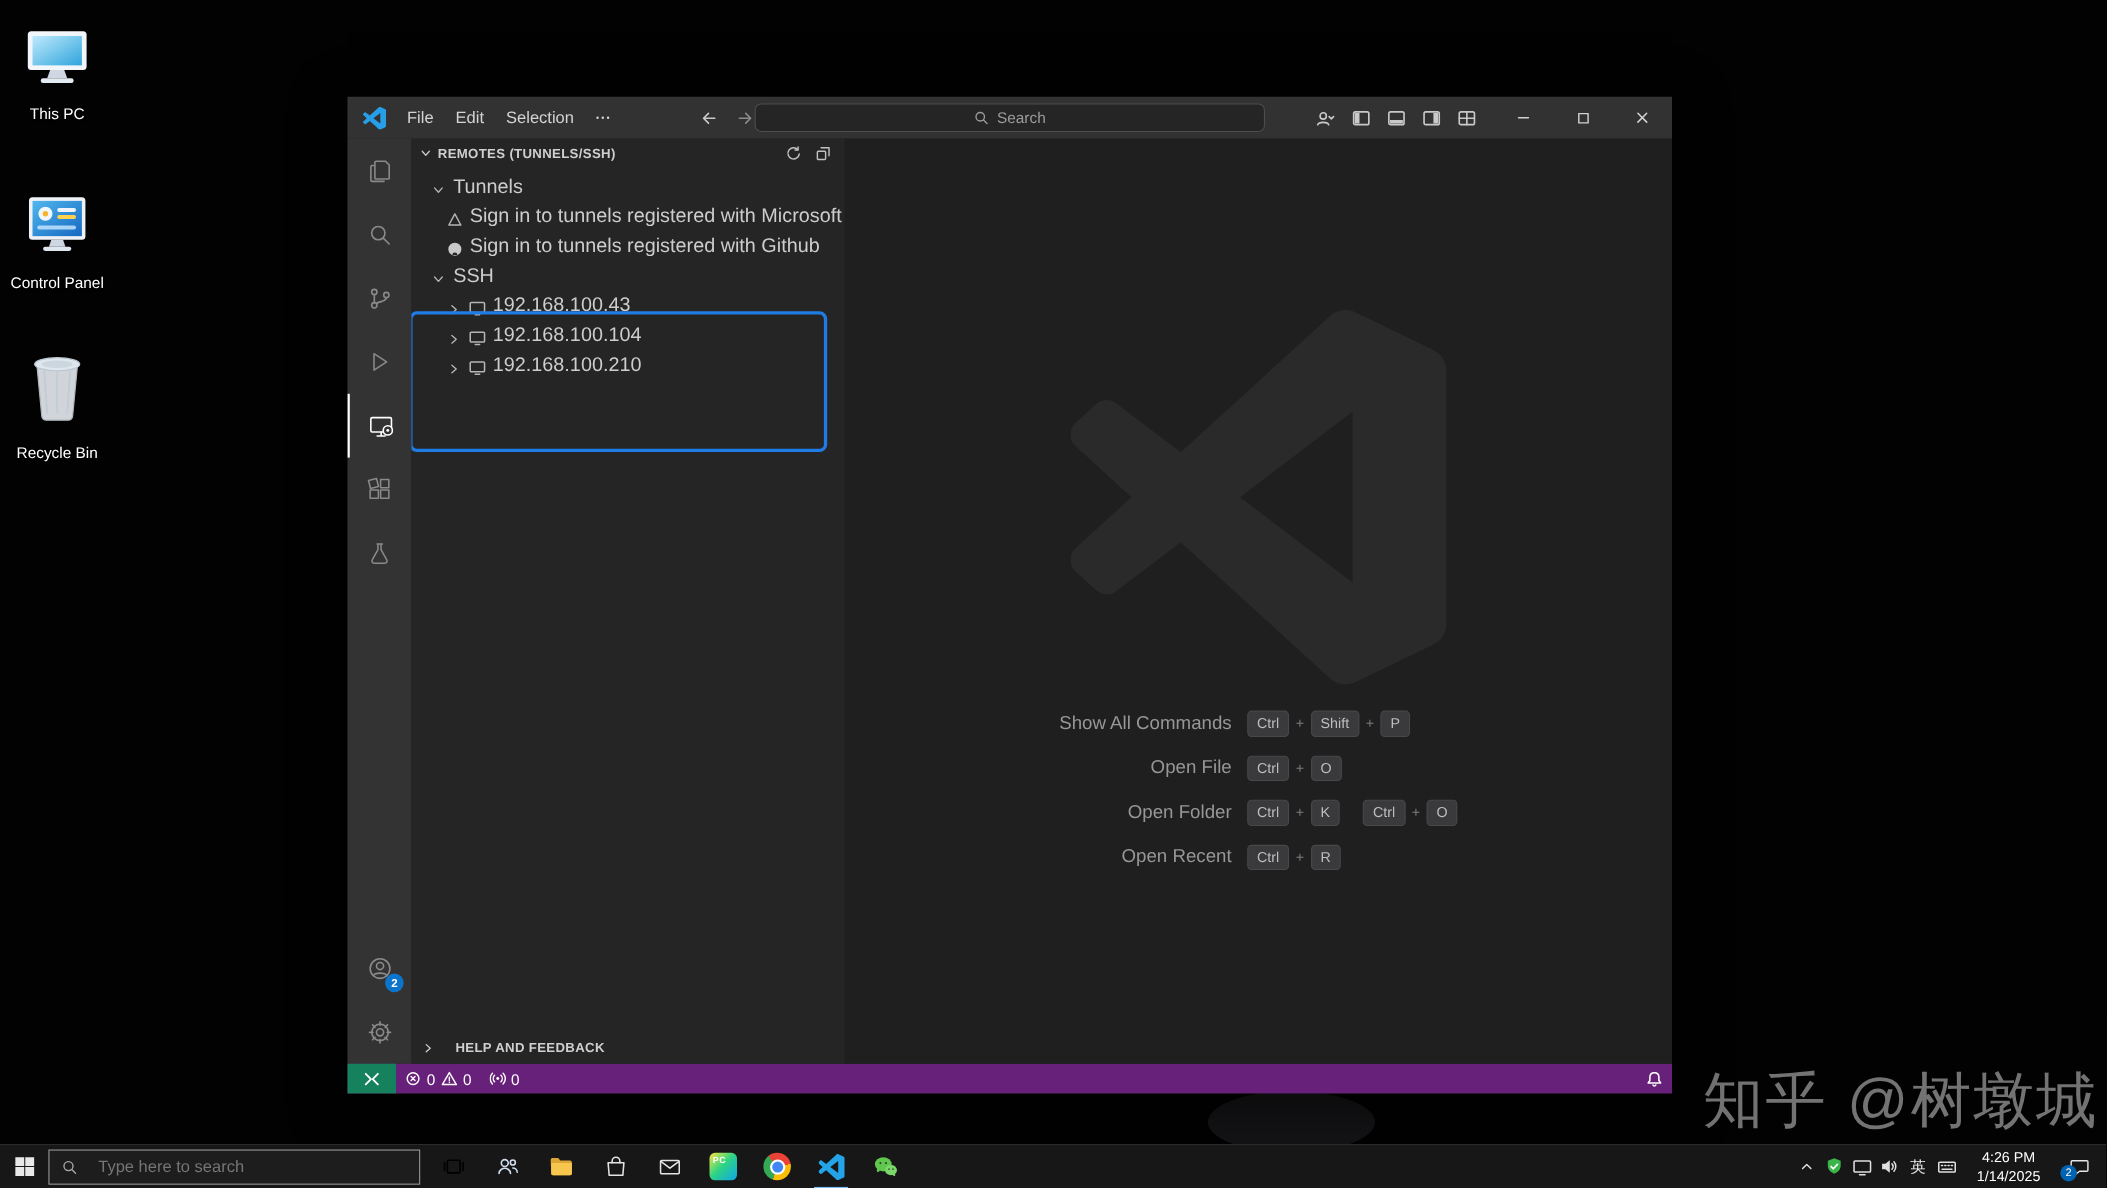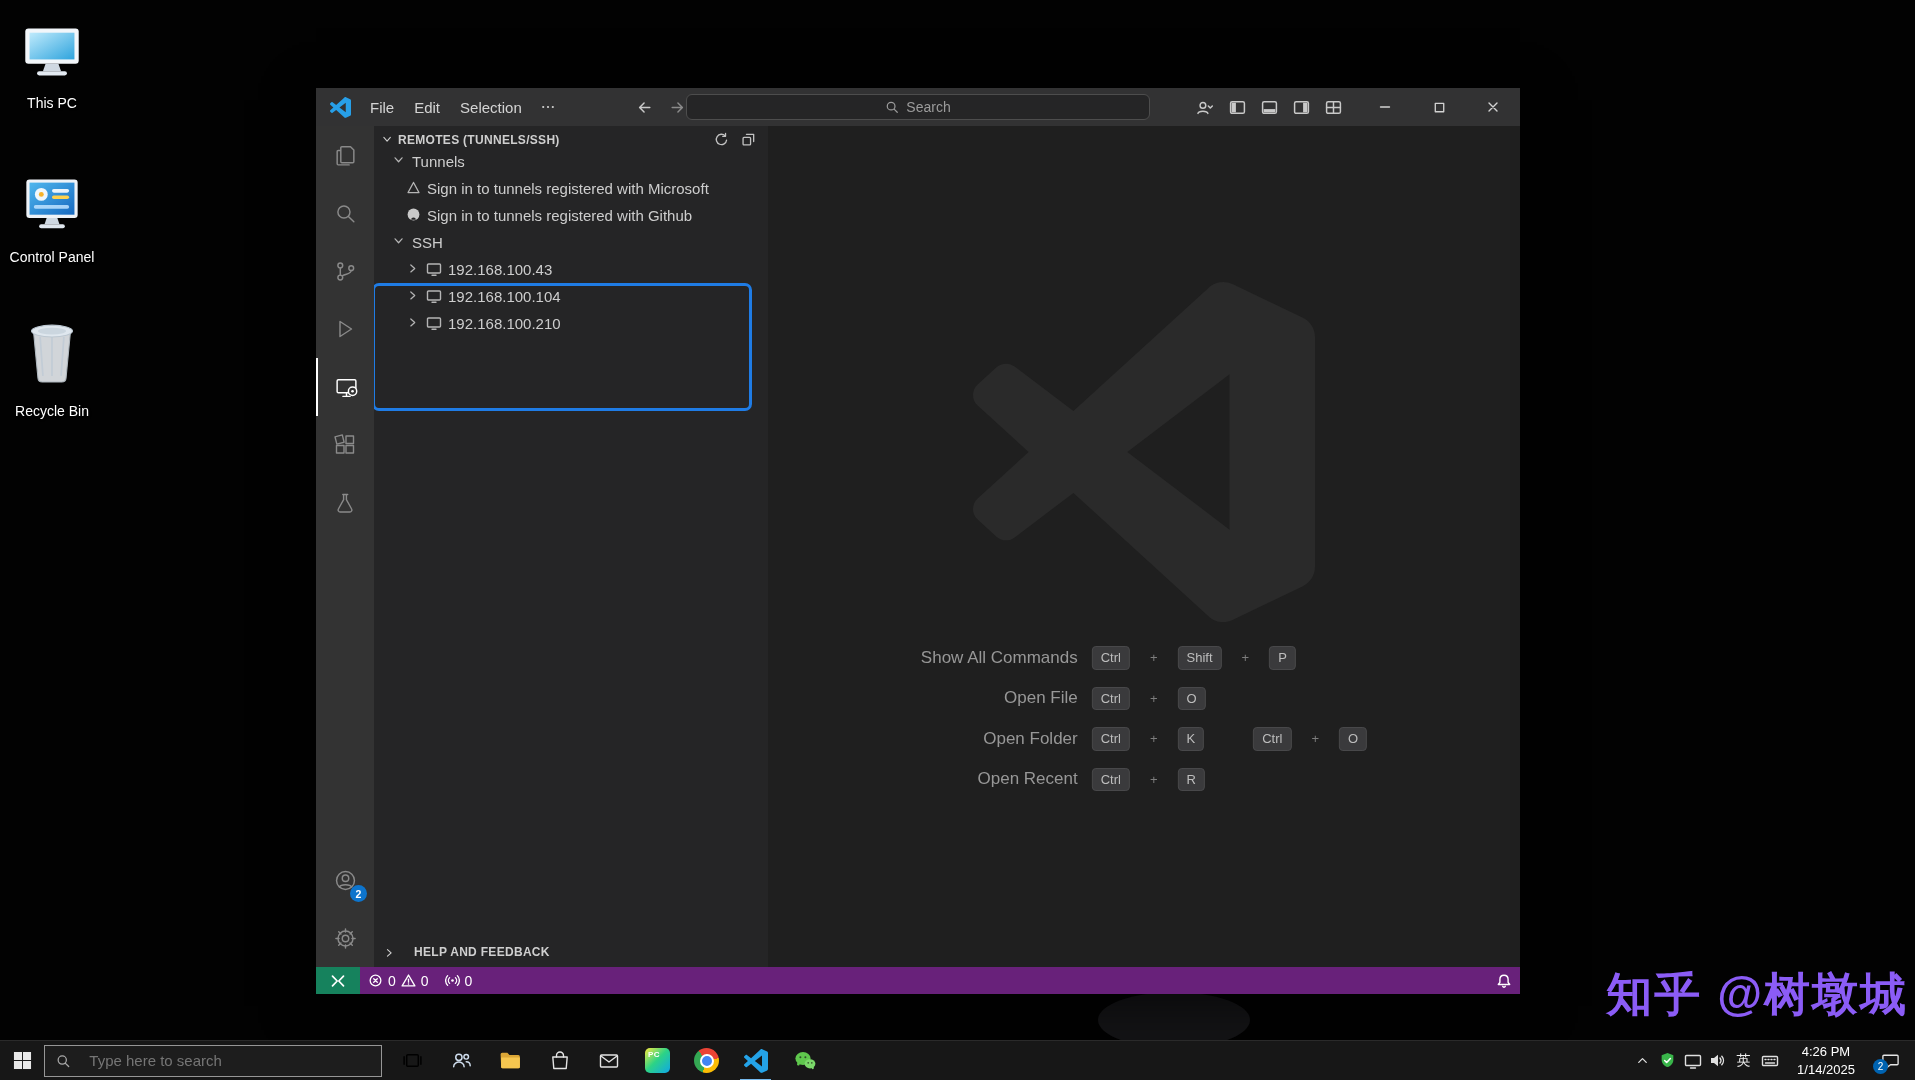--- a/index.html
+++ b/index.html
@@ -9,21 +9,21 @@
 
   svg{display:block}
   .ic{stroke:currentColor;fill:none;stroke-width:1.4;stroke-linecap:round;stroke-linejoin:round}
   .chev{transform-origin:center}
   .chev.down{transform:rotate(90deg)}
 
   
   .desk-icon{position:absolute;width:100px;display:flex;flex-direction:column;align-items:center;gap:9px}
   .di-label{font-size:14px;color:#fff;text-shadow:1px 1px 2px rgba(0,0,0,.95);text-align:center;white-space:nowrap}
   .bg-blob{position:absolute;left:1098px;top:992px;width:152px;height:56px;background:#141416;border-radius:50%}
-  .watermark{position:absolute;right:7px;top:964px;font-size:46px;font-weight:700;color:#8b5cf6;
+  .watermark{position:absolute;right:7px;top:964px;font-size:55px;font-weight:400;color:#737373;
     letter-spacing:2px;white-space:nowrap}
 
   
   .vsc{position:absolute;left:316px;top:88px;width:1204px;height:906px;display:flex;flex-direction:column;
     background:#1f1f1f;box-shadow:0 12px 48px rgba(0,0,0,.6)}
   .vsc-titlebar{height:38px;background:#323233;display:flex;align-items:center;position:relative;color:#ccc;flex:none}
   .tb-logo{width:21px;height:21px;margin:0 9px 0 14px;color:#279fe8}
   .menu{padding:0 10px;font-size:15px;color:#d4d4d4;height:100%;display:flex;align-items:center}
   .menu-more{padding:0 8px;height:100%;display:flex;align-items:center;color:#d4d4d4}
   .nav-arrows{position:absolute;left:320px;top:0;height:100%;display:flex;align-items:center;gap:16px;color:#c9c9c9}
@@ -49,37 +49,37 @@
   .sidebar{width:394px;background:#252526;position:relative;flex:none;color:#ccc;overflow:hidden}
   .sb-header{display:flex;align-items:center;margin:8px 10px 5px 20px}
   .sb-title{font-size:12px;letter-spacing:.4px;color:#adadad;white-space:nowrap}
   .scope-dd{width:186px;height:26px;background:#3c3c3c;border-radius:3px;display:flex;align-items:center;
     padding:0 6px 0 9px;font-size:14px;color:#ececec;margin-left:12px;overflow:hidden}
   .scope-dd .dd-text{flex:1;white-space:nowrap;overflow:hidden}
   .sb-more{margin-left:auto;color:#bdbdbd}
   .section-row{display:flex;align-items:center;height:27px;padding:0 12px 0 7px}
   .section-title{font-size:12px;font-weight:bold;color:#cfcfcf;letter-spacing:.3px;flex:1;margin-left:4px;white-space:nowrap}
   .section-acts{display:flex;gap:12px;color:#c2c2c2}
-  .row{height:27px;display:flex;align-items:flex-start;font-size:15px;white-space:nowrap;color:#cdcdcd}
+  .row{height:27px;display:flex;align-items:flex-end;font-size:18px;white-space:nowrap;color:#cdcdcd}
   .row .g6{margin-right:6px;flex:none;color:#b5b5b5}
   .ind1{padding-left:18px}
   .ind2{padding-left:32px}
   .annot{position:absolute;left:-2px;top:157px;width:380px;height:128px;border:3px solid #1f7ce5;
     border-radius:7px;pointer-events:none;z-index:4}
   .help-row{position:absolute;left:0;right:0;bottom:0;height:30px;display:flex;align-items:center;
     padding-left:9px;font-size:12px;font-weight:bold;color:#cfcfcf;letter-spacing:.3px}
   .help-row span{margin-left:18px}
 
   
   .editor{flex:1;background:#1f1f1f;position:relative;overflow:hidden}
   .wm-logo{position:absolute;left:50%;top:155px;transform:translateX(-50%);width:342px;height:342px;color:#2a2a2a}
   .shortcuts{position:absolute;left:50%;top:520px;transform:translateX(-50%);display:grid;
     grid-template-columns:max-content max-content;column-gap:14px;row-gap:17px;align-items:center}
   .sc-label{justify-self:end;color:#979797;font-size:17px;white-space:nowrap}
-  .sc-keys{display:flex;align-items:center;gap:20px}
+  .sc-keys{display:flex;align-items:center;gap:6px}
   kbd{background:#3a3a3c;border:1px solid #48484a;border-radius:4px;padding:2px 8px;font-size:13px;
     color:#bdbdbd;font-family:inherit;line-height:1.35}
   .plus{color:#7d7d7d;font-size:13px}
   .kgap{width:9px}
 
   
   .statusbar{height:27px;background:#68217a;display:flex;align-items:center;color:#fff;font-size:14px;flex:none}
   .sb-remote{width:44px;height:100%;background:#16825d;display:flex;align-items:center;justify-content:center;flex:none}
   .sb-item{display:flex;align-items:center;gap:5px;padding:0 8px;height:100%}
   .sb-spacer{flex:1}

